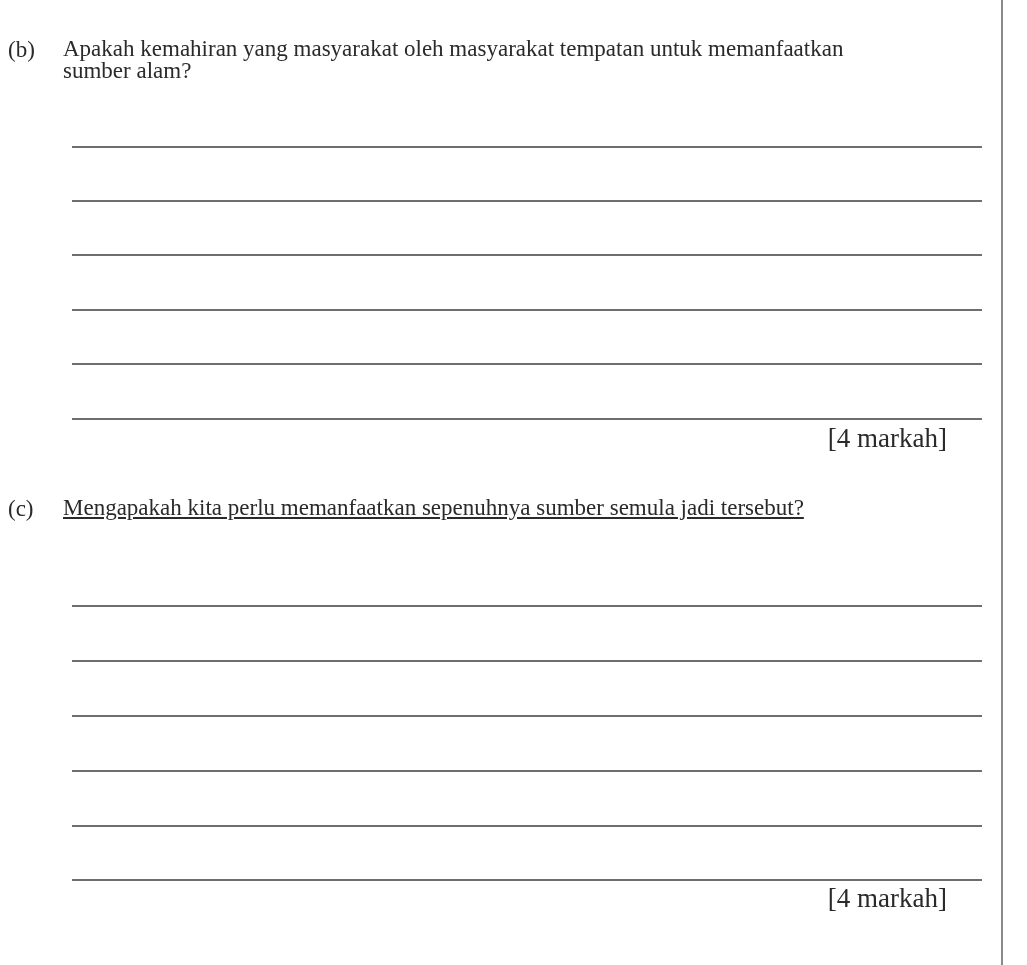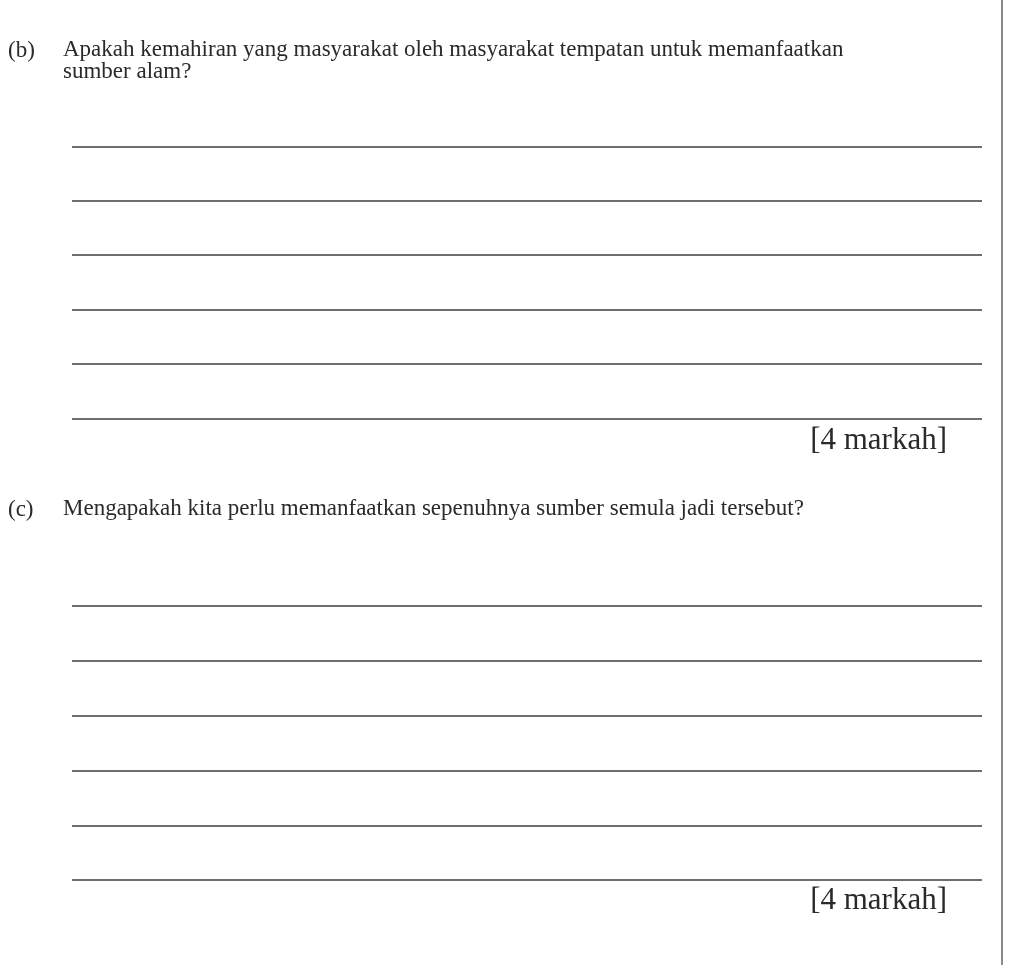--- a/index.html
+++ b/index.html
@@ -46,21 +46,21 @@
     .answer-line {
       position: absolute;
       left: 72px;
       width: 910px;
       height: 2px;
       background: #6e6e6e;
     }
     .marks {
       position: absolute;
       right: 45px;
-      font-size: 31px;
+      font-size: 27px;
       line-height: 23px;
       text-align: right;
       margin-left: 12px;
     }
   </style>
 </head>
 <body>
 
 <div class="page-border"></div>
 
@@ -73,21 +73,21 @@
   <div class="answer-line" style="top:254px;"></div>
   <div class="answer-line" style="top:309px;"></div>
   <div class="answer-line" style="top:363px;"></div>
   <div class="answer-line" style="top:418px;"></div>
 
   <span class="marks" style="top:427px;right:53px;">[4 markah]</span>
 </section>
 
 <section class="question" style="top:0;height:965px;">
   <span class="q-label" style="top:497px;">(c)</span>
-  <div class="q-text" style="top:497px;width:800px;">Mengapakah kita perlu memanfaatkan sepenuhnya sumber semula jadi tersebut?</div>
+  <div class="q-text" style="top:497px;width:800px;text-decoration:underline;">Mengapakah kita perlu memanfaatkan sepenuhnya sumber semula jadi tersebut?</div>
 
   <div class="answer-line" style="top:605px;"></div>
   <div class="answer-line" style="top:660px;"></div>
   <div class="answer-line" style="top:715px;"></div>
   <div class="answer-line" style="top:770px;"></div>
   <div class="answer-line" style="top:825px;"></div>
   <div class="answer-line" style="top:879px;"></div>
 
   <span class="marks" style="top:887px;right:53px;">[4 markah]</span>
 </section>

